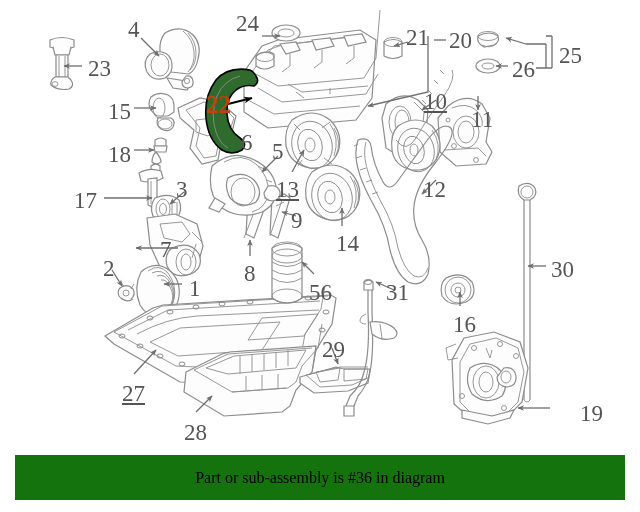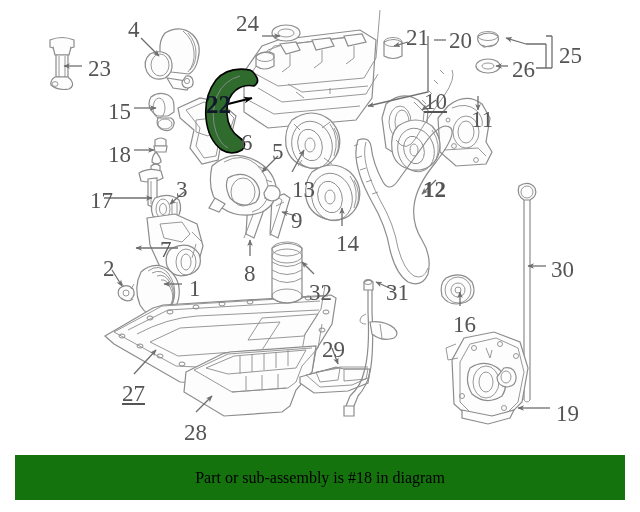--- a/index.html
+++ b/index.html
@@ -26,21 +26,21 @@
   .callout {
     position: absolute;
     font-family: "Liberation Serif", serif;
     font-size: 23px;
     line-height: 23px;
     color: #555555;
     white-space: nowrap;
     user-select: none;
   }
   .callout.hl {
-    color: #0f172a;
+    color: #c2410c;
     font-weight: bold;
     font-size: 25px;
   }
   #banner {
     position: absolute;
     left: 15px;
     top: 455px;
     width: 610px;
     height: 45px;
     background: #14730d;
@@ -424,37 +424,37 @@
     <span class="callout" style="left:559px; top:44px;">25</span>
     <span class="callout" style="left:512px; top:58px;">26</span>
     <span class="callout" style="left:88px;  top:57px;">23</span>
     <span class="callout hl" style="left:206px; top:93px;">22</span>
     <span class="callout" style="left:424px; top:90px;text-decoration:underline;">10</span>
     <span class="callout" style="left:471px; top:84px;margin-top:24px;">11</span>
     <span class="callout" style="left:108px; top:100px;">15</span>
     <span class="callout" style="left:241px; top:131px;">6</span>
     <span class="callout" style="left:272px; top:140px;">5</span>
     <span class="callout" style="left:108px; top:143px;">18</span>
-    <span class="callout" style="left:292px; top:178px;">13</span>
+    <span class="callout" style="left:276px; top:178px;text-decoration:underline;">13</span>
     <span class="callout" style="left:176px; top:178px;">3</span>
-    <span class="callout" style="left:423px; top:178px;font-weight:bold;">12</span>
-    <span class="callout" style="left:90px;  top:189px;">17</span>
+    <span class="callout" style="left:423px; top:178px;">12</span>
+    <span class="callout" style="left:74px;  top:189px;">17</span>
     <span class="callout" style="left:291px; top:209px;">9</span>
     <span class="callout" style="left:336px; top:232px;">14</span>
     <span class="callout" style="left:160px; top:238px;">7</span>
     <span class="callout" style="left:244px; top:262px;">8</span>
     <span class="callout" style="left:103px; top:257px;">2</span>
     <span class="callout" style="left:189px; top:277px;">1</span>
     <span class="callout" style="left:551px; top:258px;">30</span>
-    <span class="callout" style="left:309px; top:281px;">32</span>
+    <span class="callout" style="left:309px; top:281px;">56</span>
     <span class="callout" style="left:386px; top:281px;">31</span>
     <span class="callout" style="left:453px; top:313px;">16</span>
     <span class="callout" style="left:322px; top:338px;">29</span>
     <span class="callout" style="left:122px; top:382px;text-decoration:underline;">27</span>
-    <span class="callout" style="left:556px; top:402px;text-align:center;">19</span>
+    <span class="callout" style="left:580px; top:402px;text-align:center;">19</span>
     <span class="callout" style="left:184px; top:421px;">28</span>
   </div>
 
   <div id="banner">
-    <div class="bline">Part or sub-assembly is #18 in diagram</div>
+    <div class="bline">Part or sub-assembly is #36 in diagram</div>
   </div>
 
 </div>
 
 </body></html>

